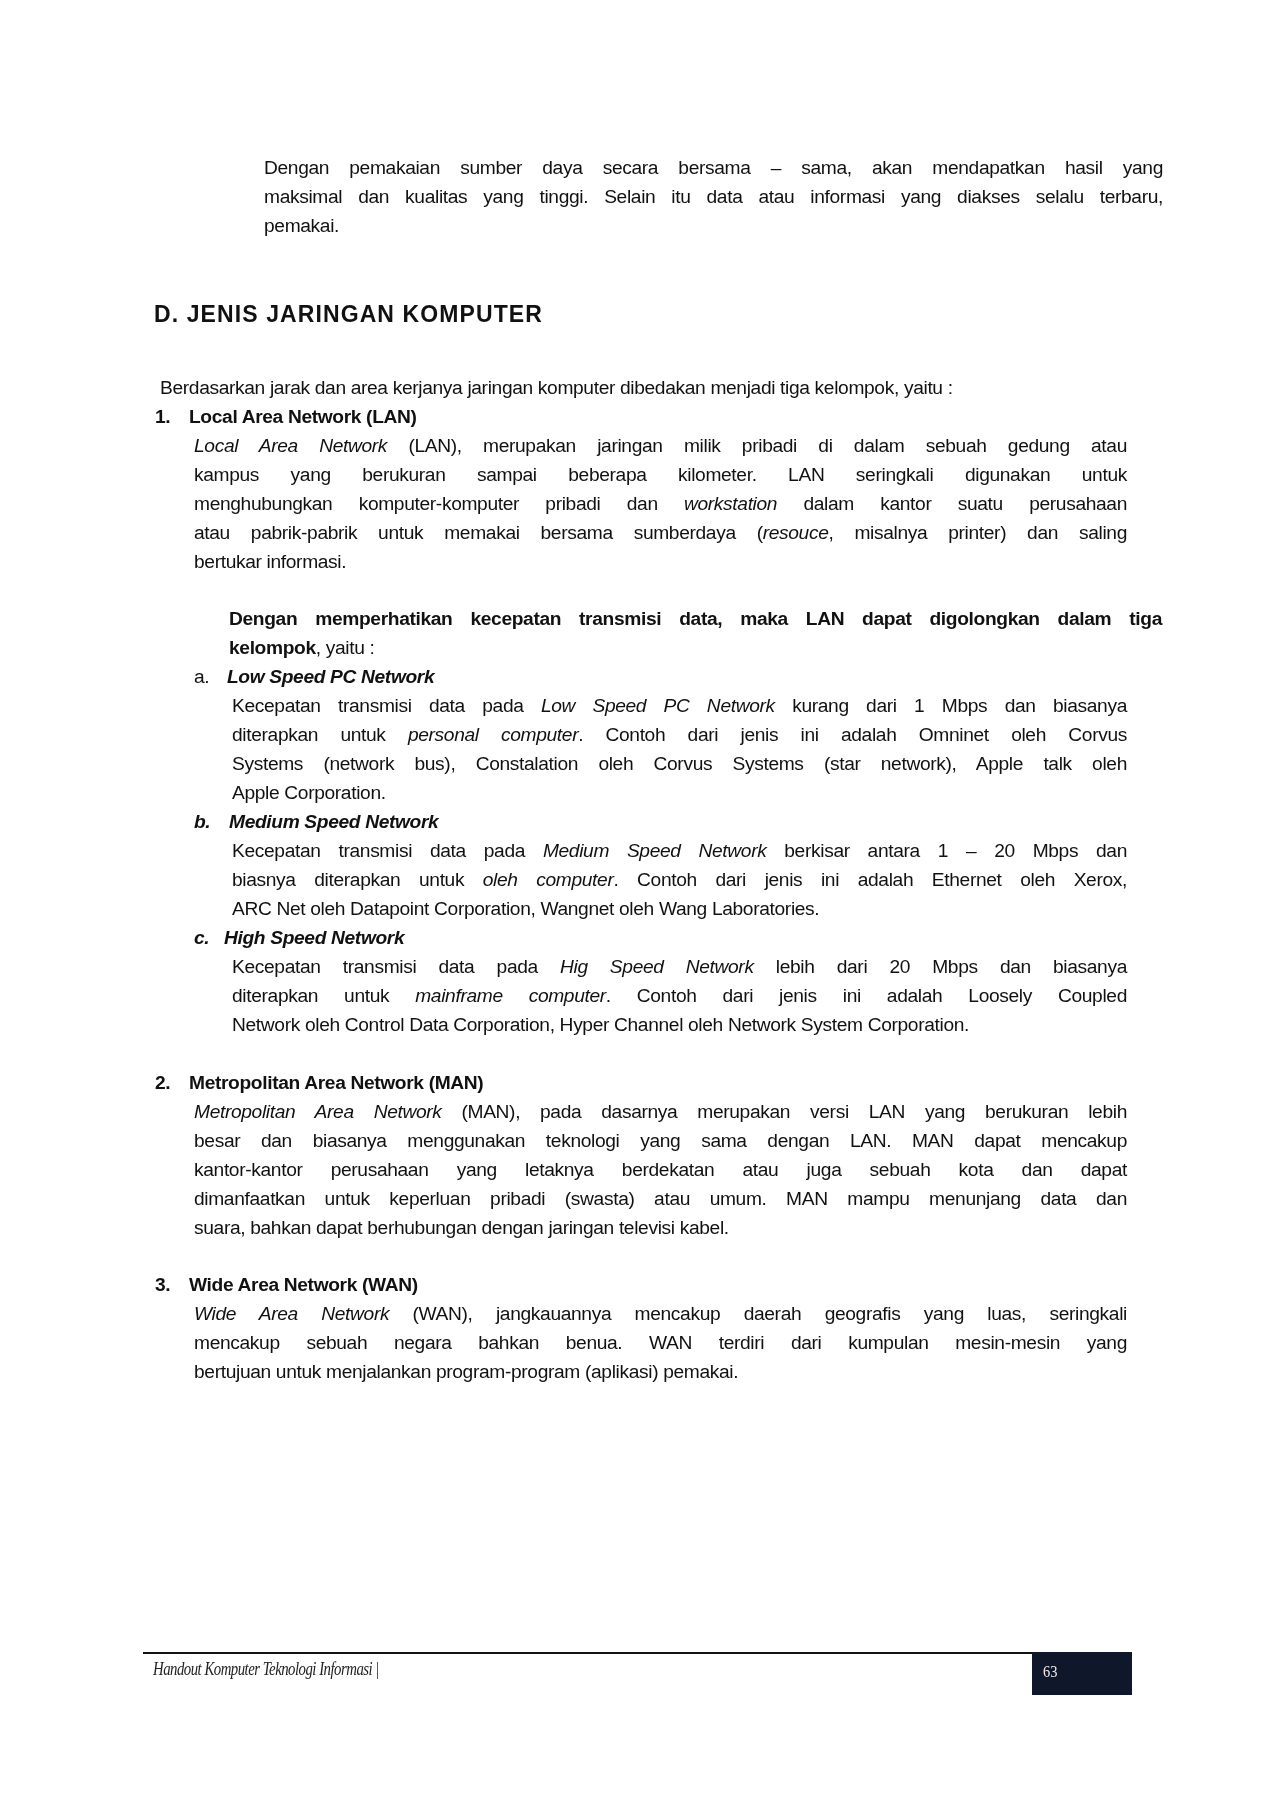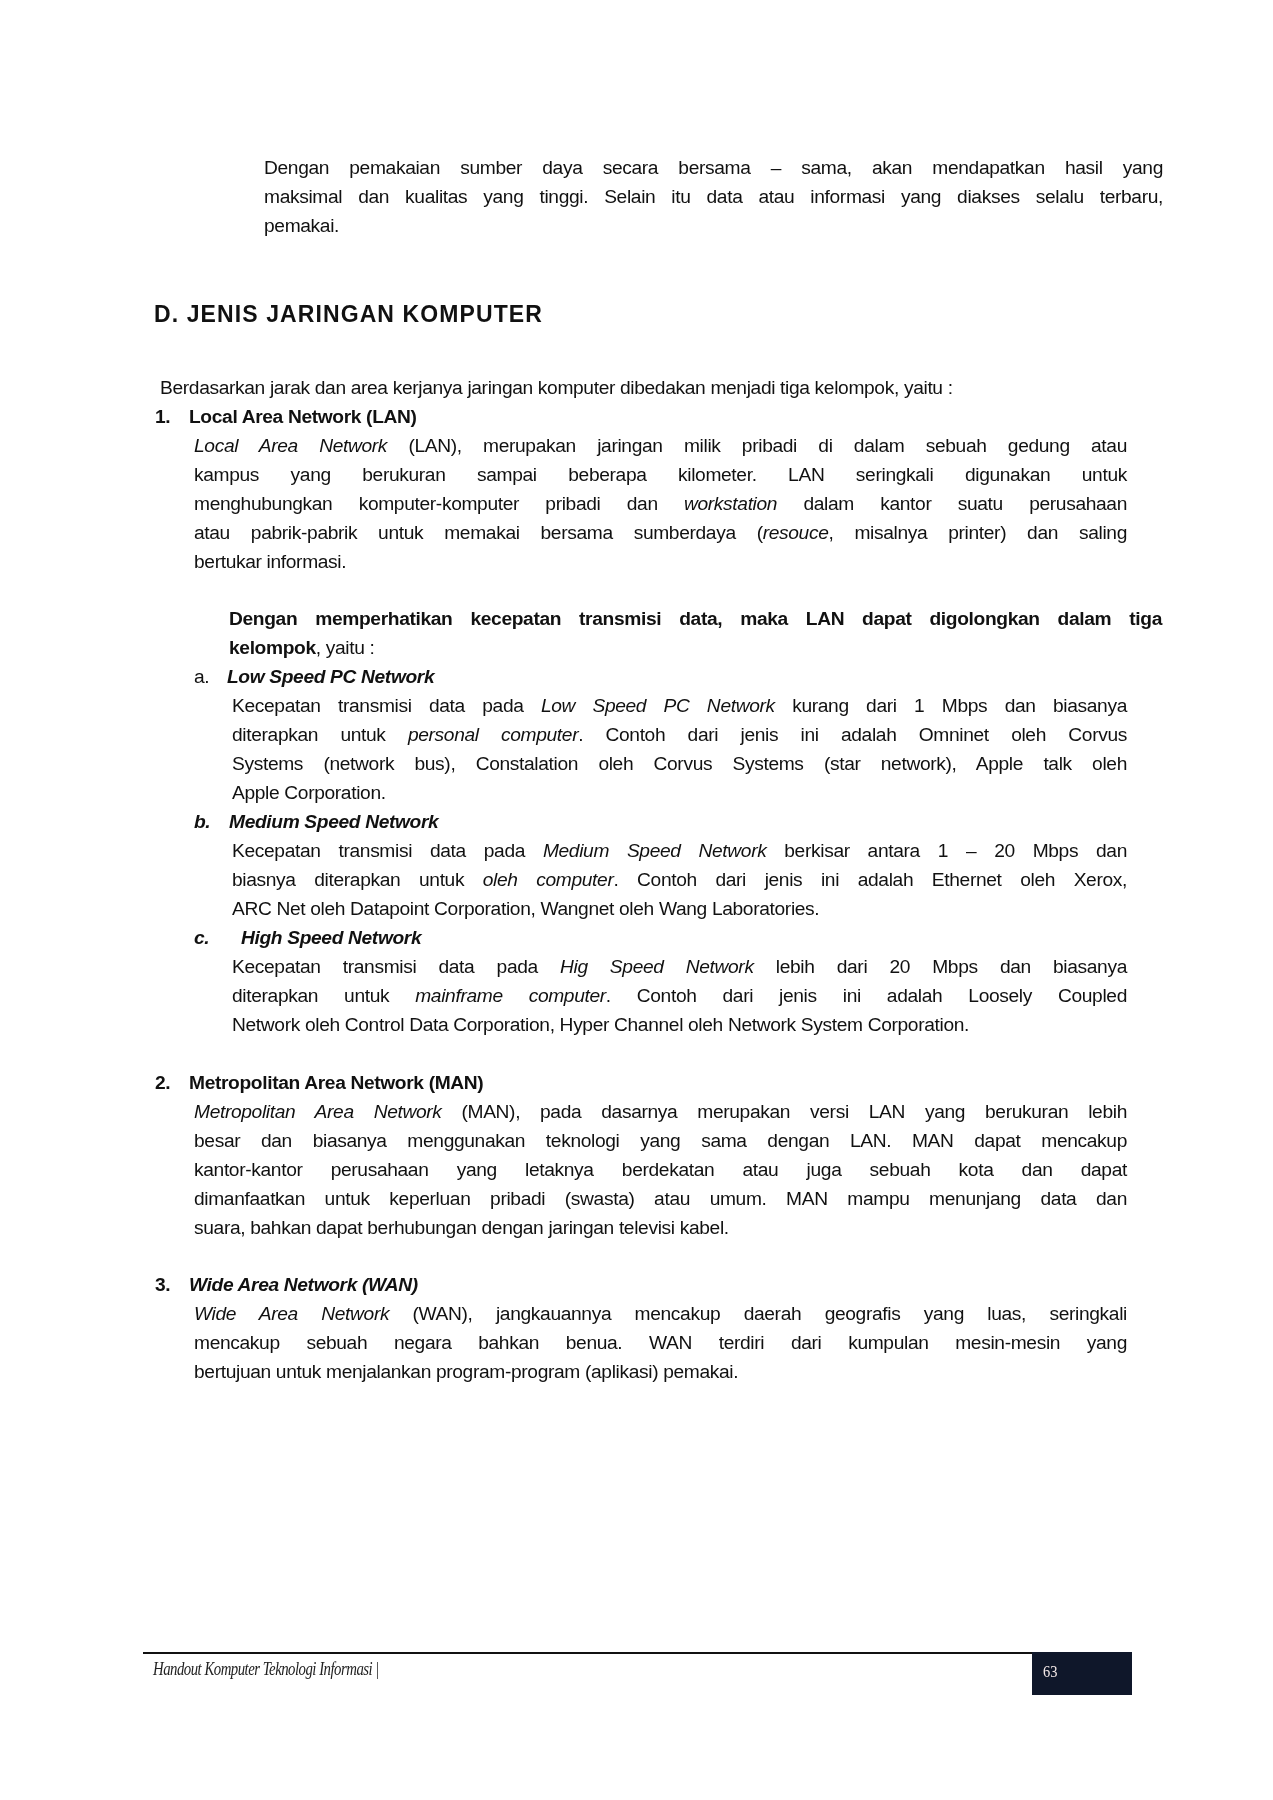--- a/index.html
+++ b/index.html
@@ -63,39 +63,39 @@
 
   <div class="block txt b i" style="left:194px; top:808px;">b.</div>
   <div class="block txt b i" style="left:229px; top:808px;">Medium Speed Network</div>
   <div class="block txt" style="left:232px; top:837px; width:895px;">
     <p class="jl"><span>Kecepatan transmisi data pada </span><span class="i">Medium Speed Network</span><span> berkisar antara 1 – 20 Mbps dan</span></p>
     <p class="jl"><span>biasnya diterapkan untuk </span><span class="i">oleh computer</span><span>. Contoh dari jenis ini adalah Ethernet oleh Xerox,</span></p>
     <p class="jn">ARC Net oleh Datapoint Corporation, Wangnet oleh Wang Laboratories.</p>
   </div>
 
   <div class="block txt b i" style="left:194px; top:924px;">c.</div>
-  <div class="block txt b i" style="left:241px; top:924px;">High Speed Network</div>
+  <div class="block txt b i" style="left:224px; top:924px;">High Speed Network</div>
   <div class="block txt" style="left:232px; top:953px; width:895px;">
     <p class="jl"><span>Kecepatan transmisi data pada </span><span class="i">Hig Speed Network</span><span> lebih dari 20 Mbps dan biasanya</span></p>
     <p class="jl"><span>diterapkan untuk </span><span class="i">mainframe computer</span><span>. Contoh dari jenis ini adalah Loosely Coupled</span></p>
     <p class="jn">Network oleh Control Data Corporation, Hyper Channel oleh Network System Corporation.</p>
   </div>
 
   <div class="block txt b" style="left:155px; top:1069px;">2.</div>
   <div class="block txt b" style="left:189px; top:1069px;">Metropolitan Area Network (MAN)</div>
   <div class="block txt" style="left:194px; top:1098px; width:933px;">
     <p class="jl"><span class="i">Metropolitan Area Network</span><span> (MAN), pada dasarnya merupakan versi LAN yang berukuran lebih</span></p>
     <p class="jl">besar dan biasanya menggunakan teknologi yang sama dengan LAN. MAN dapat mencakup</p>
     <p class="jl">kantor-kantor perusahaan yang letaknya berdekatan atau juga sebuah kota dan dapat</p>
     <p class="jl">dimanfaatkan untuk keperluan pribadi (swasta) atau umum. MAN mampu menunjang data dan</p>
     <p class="jn">suara, bahkan dapat berhubungan dengan jaringan televisi kabel.</p>
   </div>
 
   <div class="block txt b" style="left:155px; top:1271px;">3.</div>
-  <div class="block txt b" style="left:189px; top:1271px;font-style:italic;">Wide Area Network (WAN)</div>
+  <div class="block txt b" style="left:189px; top:1271px;">Wide Area Network (WAN)</div>
   <div class="block txt" style="left:194px; top:1300px; width:933px;">
     <p class="jl"><span class="i">Wide Area Network</span><span> (WAN), jangkauannya mencakup daerah geografis yang luas, seringkali</span></p>
     <p class="jl">mencakup sebuah negara bahkan benua. WAN terdiri dari kumpulan mesin-mesin yang</p>
     <p class="jn">bertujuan untuk menjalankan program-program (aplikasi) pemakai.</p>
   </div>
 
   <div class="footer-line"></div>
   <div class="footer-text">Handout Komputer Teknologi Informasi |</div>
   <div class="page-box">
     <span class="page-num">63</span>

